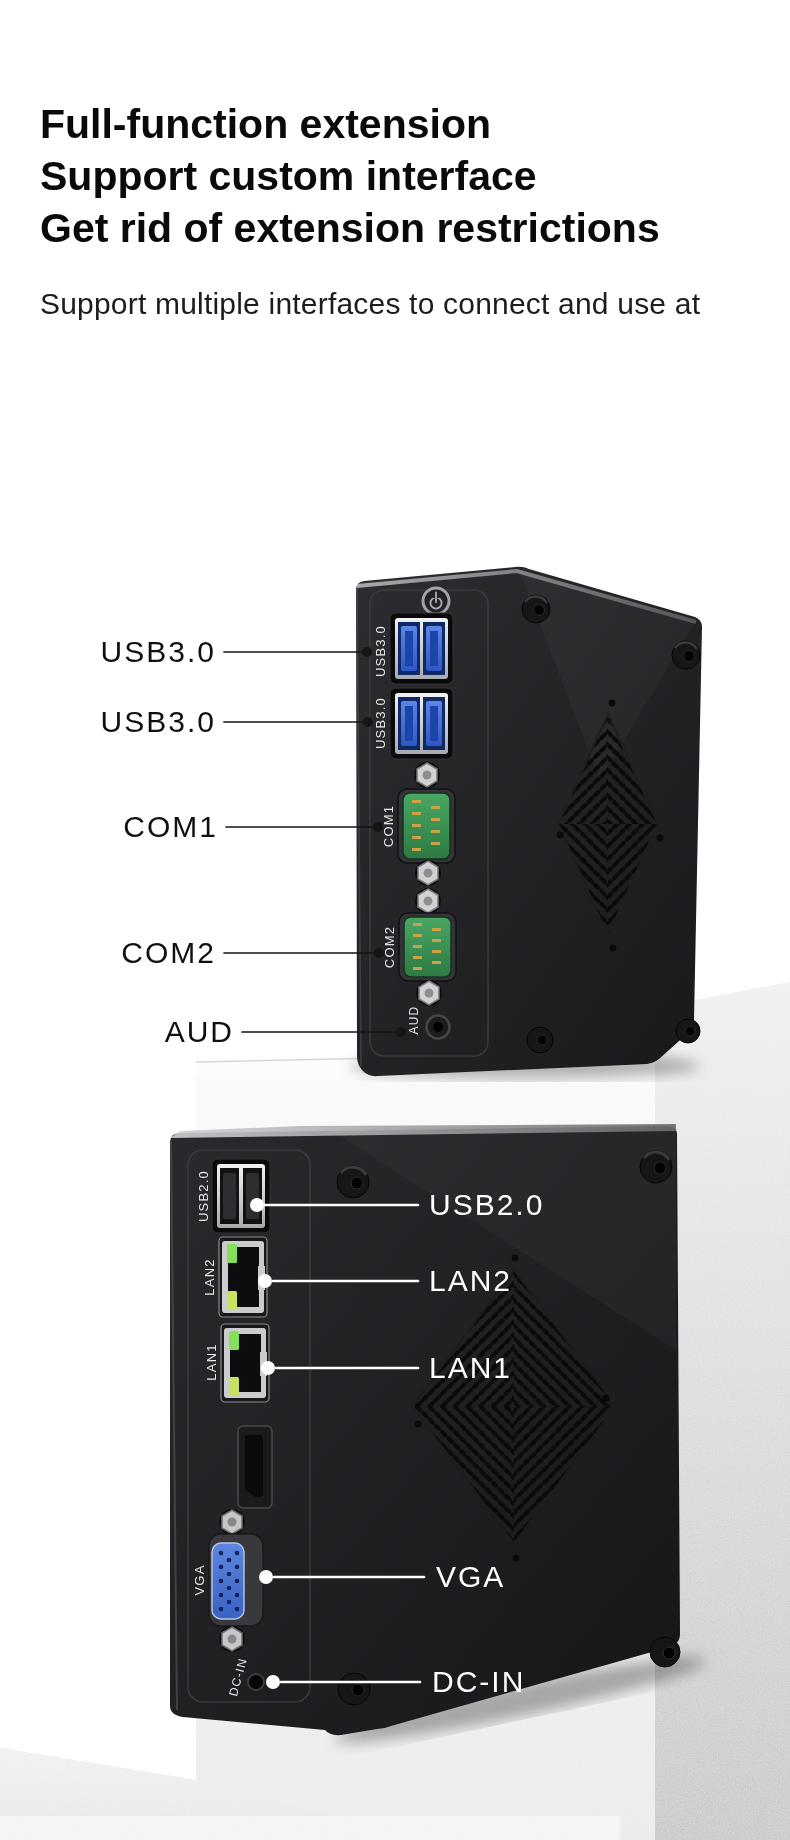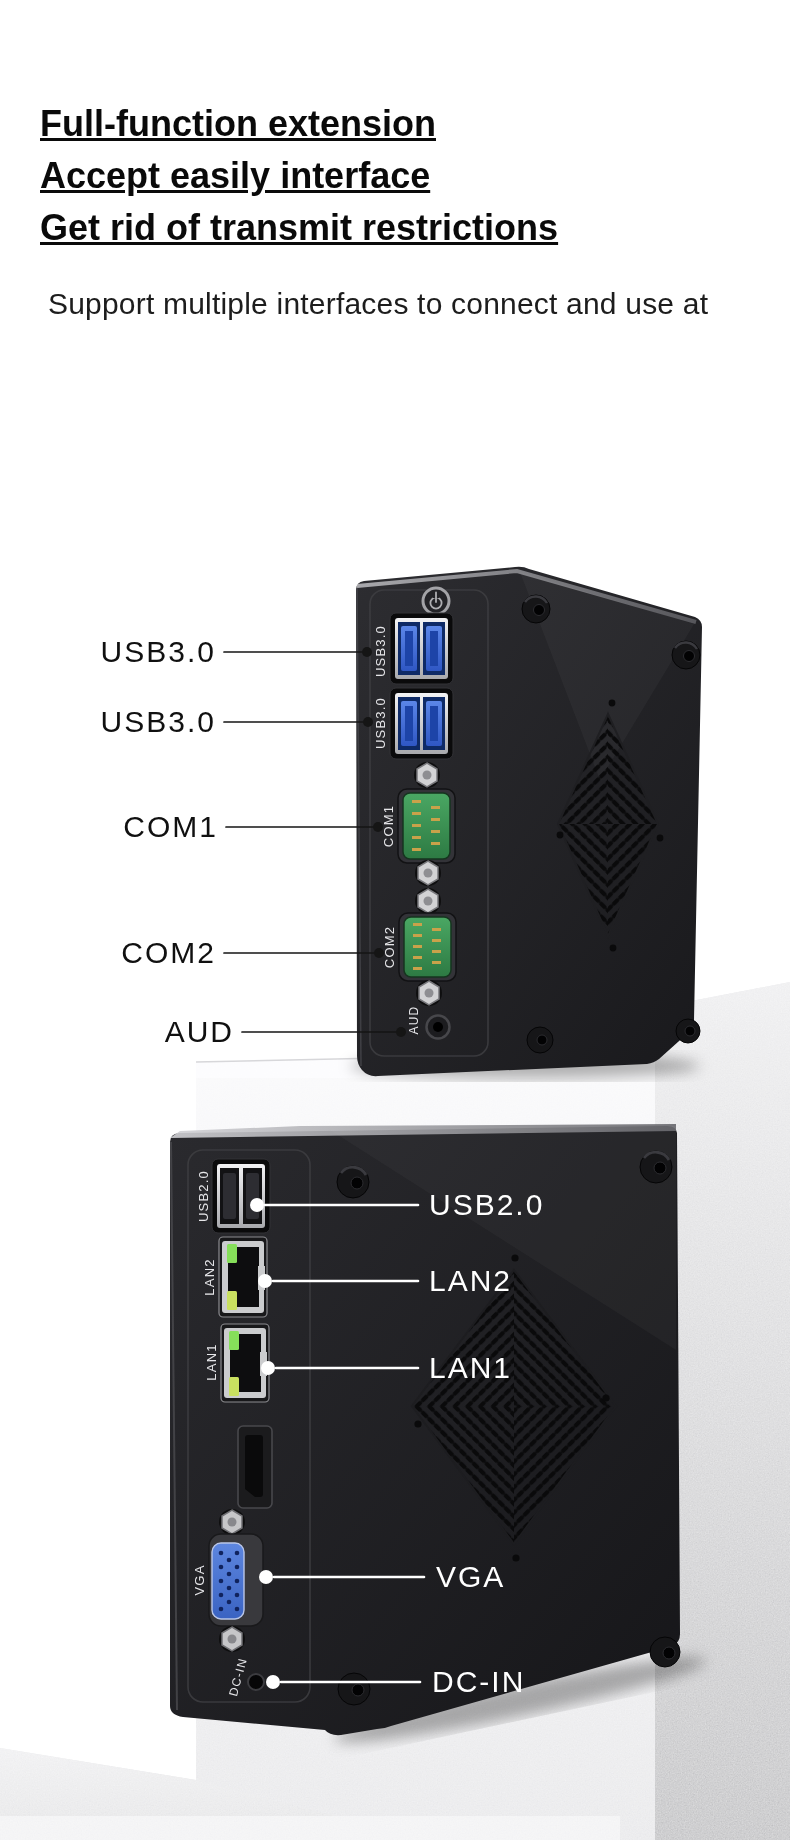--- a/index.html
+++ b/index.html
@@ -2,34 +2,34 @@
 <html><head>
 <meta charset="utf-8">
 <style>
   html,body{margin:0;padding:0;}
   body{
     width:790px;height:1840px;position:relative;background:#ffffff;
     font-family:"Liberation Sans", sans-serif;overflow:hidden;
   }
   #scene{position:absolute;left:0;top:0;width:790px;height:1840px;z-index:1;}
   .header{position:absolute;left:40px;top:98px;z-index:2;width:720px;}
-  .headline{font-weight:bold;font-size:36px;line-height:52px;color:#0a0a0a;letter-spacing:0px;white-space:nowrap;text-decoration:underline;}
-  .desc{position:absolute;left:48px;top:285px;z-index:2;font-size:30px;line-height:37px;color:#1d1d1d;letter-spacing:.2px;white-space:nowrap;}
+  .headline{font-weight:bold;font-size:41px;line-height:52px;color:#0a0a0a;letter-spacing:0px;white-space:nowrap;}
+  .desc{position:absolute;left:40px;top:285px;z-index:2;font-size:30px;line-height:37px;color:#1d1d1d;letter-spacing:.2px;white-space:nowrap;}
   text{font-family:"Liberation Sans", sans-serif;}
   .bigLabelDark{font-size:30px;letter-spacing:2px;fill:#101010;}
   .bigLabelLight{font-size:30px;letter-spacing:2px;fill:#ffffff;}
   .portText{font-size:13px;letter-spacing:1.2px;fill:#e6e6e9;}
 </style>
 </head>
 <body>
 
 <div class="header">
   <div class="headline">Full-function extension</div>
-  <div class="headline">Accept easily interface</div>
-  <div class="headline">Get rid of transmit restrictions</div>
+  <div class="headline">Support custom interface</div>
+  <div class="headline">Get rid of extension restrictions</div>
 </div>
 <div class="desc">
   <div>Support multiple interfaces to connect and use at</div>
 </div>
 
 <svg id="scene" viewBox="0 0 790 1840" xmlns="http://www.w3.org/2000/svg">
   <defs>
     <linearGradient id="gDev1" x1="0" y1="0" x2="1" y2="1">
       <stop offset="0" stop-color="#2d2d31"></stop>
         <stop offset="1" stop-color="#19191c"></stop>

